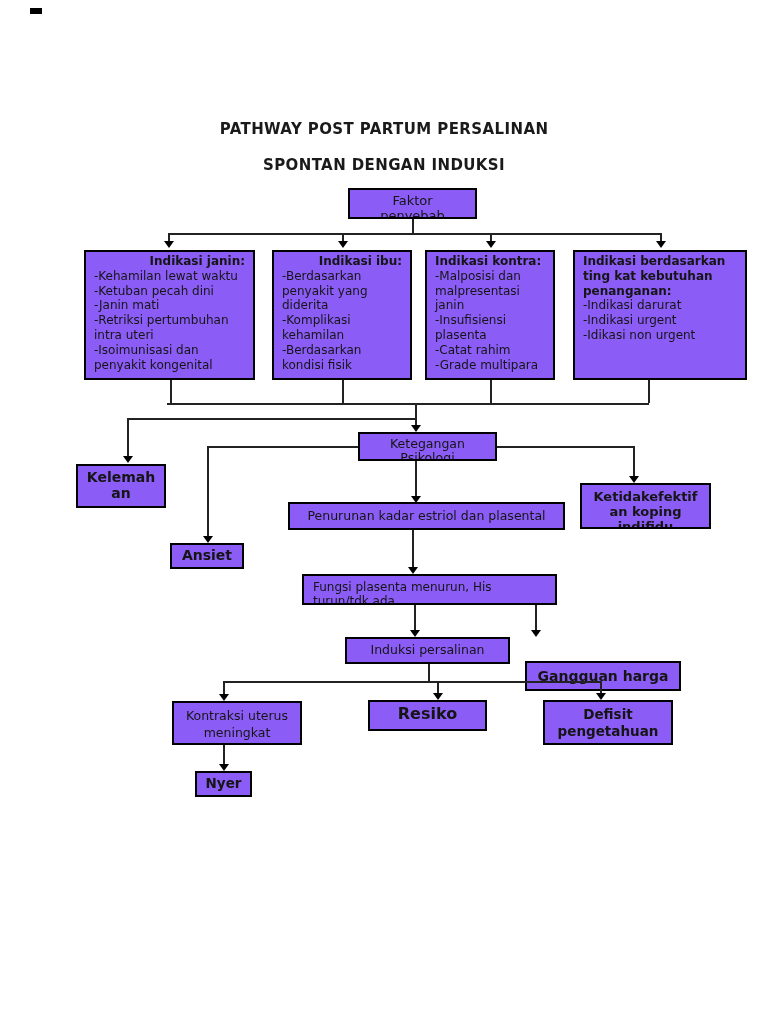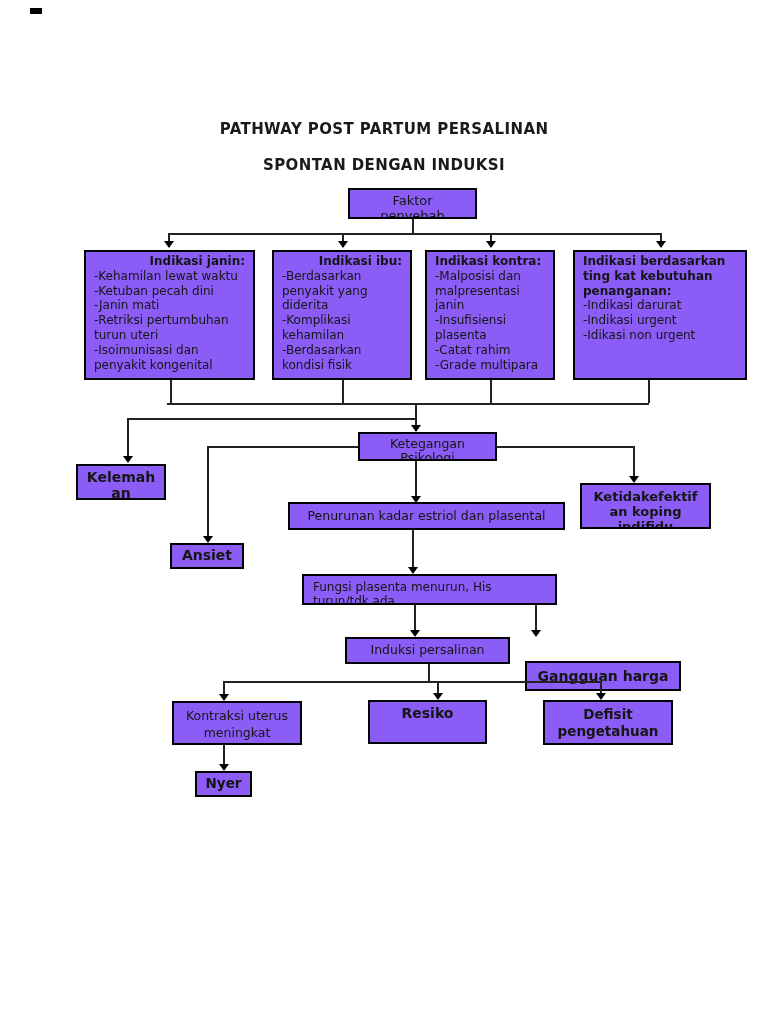--- a/index.html
+++ b/index.html
@@ -47,21 +47,21 @@
   <div class="vl" style="left:490px;top:233px;height:9px;"></div>
   <div class="ar" style="left:486px;top:241px;"></div>
   <div class="vl" style="left:660px;top:233px;height:9px;"></div>
   <div class="ar" style="left:656px;top:241px;"></div>
 
   <div class="box listbox" style="left:84px;top:250px;width:171px;height:130px;">
     <div class="hd hd-c">Indikasi janin:</div>
     <div>-Kehamilan lewat waktu</div>
     <div>-Ketuban pecah dini</div>
     <div>-Janin mati</div>
-    <div>-Retriksi pertumbuhan turun uteri</div>
+    <div>-Retriksi pertumbuhan intra uteri</div>
     <div>-Isoimunisasi dan penyakit kongenital</div>
   </div>
 
   <div class="box listbox" style="left:272px;top:250px;width:140px;height:130px;">
     <div class="hd hd-c">Indikasi ibu:</div>
     <div>-Berdasarkan penyakit yang diderita</div>
     <div>-Komplikasi kehamilan</div>
     <div>-Berdasarkan kondisi fisik</div>
   </div>
 
@@ -84,21 +84,21 @@
   <div class="vl" style="left:342px;top:380px;height:23px;"></div>
   <div class="vl" style="left:490px;top:380px;height:23px;"></div>
   <div class="vl" style="left:648px;top:380px;height:23px;"></div>
   <div class="hl" style="left:167px;top:403px;width:482px;"></div>
   <div class="vl" style="left:415px;top:403px;height:22px;"></div>
   <div class="ar" style="left:411px;top:425px;"></div>
   <div class="hl" style="left:127px;top:418px;width:288px;"></div>
   <div class="vl" style="left:127px;top:418px;height:38px;"></div>
   <div class="ar" style="left:123px;top:456px;"></div>
 
-  <div class="box nb" style="left:76px;top:464px;width:90px;height:36px;font-size:14px;font-weight:bold;line-height:16px;padding-top:3px;">
+  <div class="box nb" style="left:76px;top:464px;width:90px;height:44px;font-size:14px;font-weight:bold;line-height:16px;padding-top:3px;">
     <div>Kelemah</div>
     <div>an</div>
   </div>
 
   <div class="box nb" style="left:358px;top:432px;width:139px;height:29px;font-size:12.5px;line-height:14px;padding-top:3px;">
     <div>Ketegangan</div>
     <div>Psikologi</div>
   </div>
 
   <div class="hl" style="left:207px;top:446px;width:151px;"></div>
@@ -155,21 +155,21 @@
   <div class="vl" style="left:437px;top:681px;height:13px;"></div>
   <div class="ar" style="left:433px;top:693px;"></div>
   <div class="vl" style="left:600px;top:681px;height:13px;"></div>
   <div class="ar" style="left:596px;top:693px;"></div>
 
   <div class="box nb" style="left:172px;top:701px;width:130px;height:44px;font-size:12.5px;line-height:17px;padding-top:4px;">
     <div>Kontraksi uterus</div>
     <div>meningkat</div>
   </div>
 
-  <div class="box nb" style="left:368px;top:700px;width:119px;height:44px;font-size:14px;font-weight:bold;line-height:23px;">
+  <div class="box nb" style="left:368px;top:700px;width:119px;height:31px;font-size:16px;font-weight:bold;line-height:23px;">
     <div>Resiko</div>
   </div>
 
   <div class="box nb" style="left:543px;top:700px;width:130px;height:45px;font-size:13.5px;font-weight:bold;line-height:17px;padding-top:4px;">
     <div>Defisit</div>
     <div>pengetahuan</div>
   </div>
 
   <div class="vl" style="left:223px;top:745px;height:19px;"></div>
   <div class="ar" style="left:219px;top:764px;"></div>

